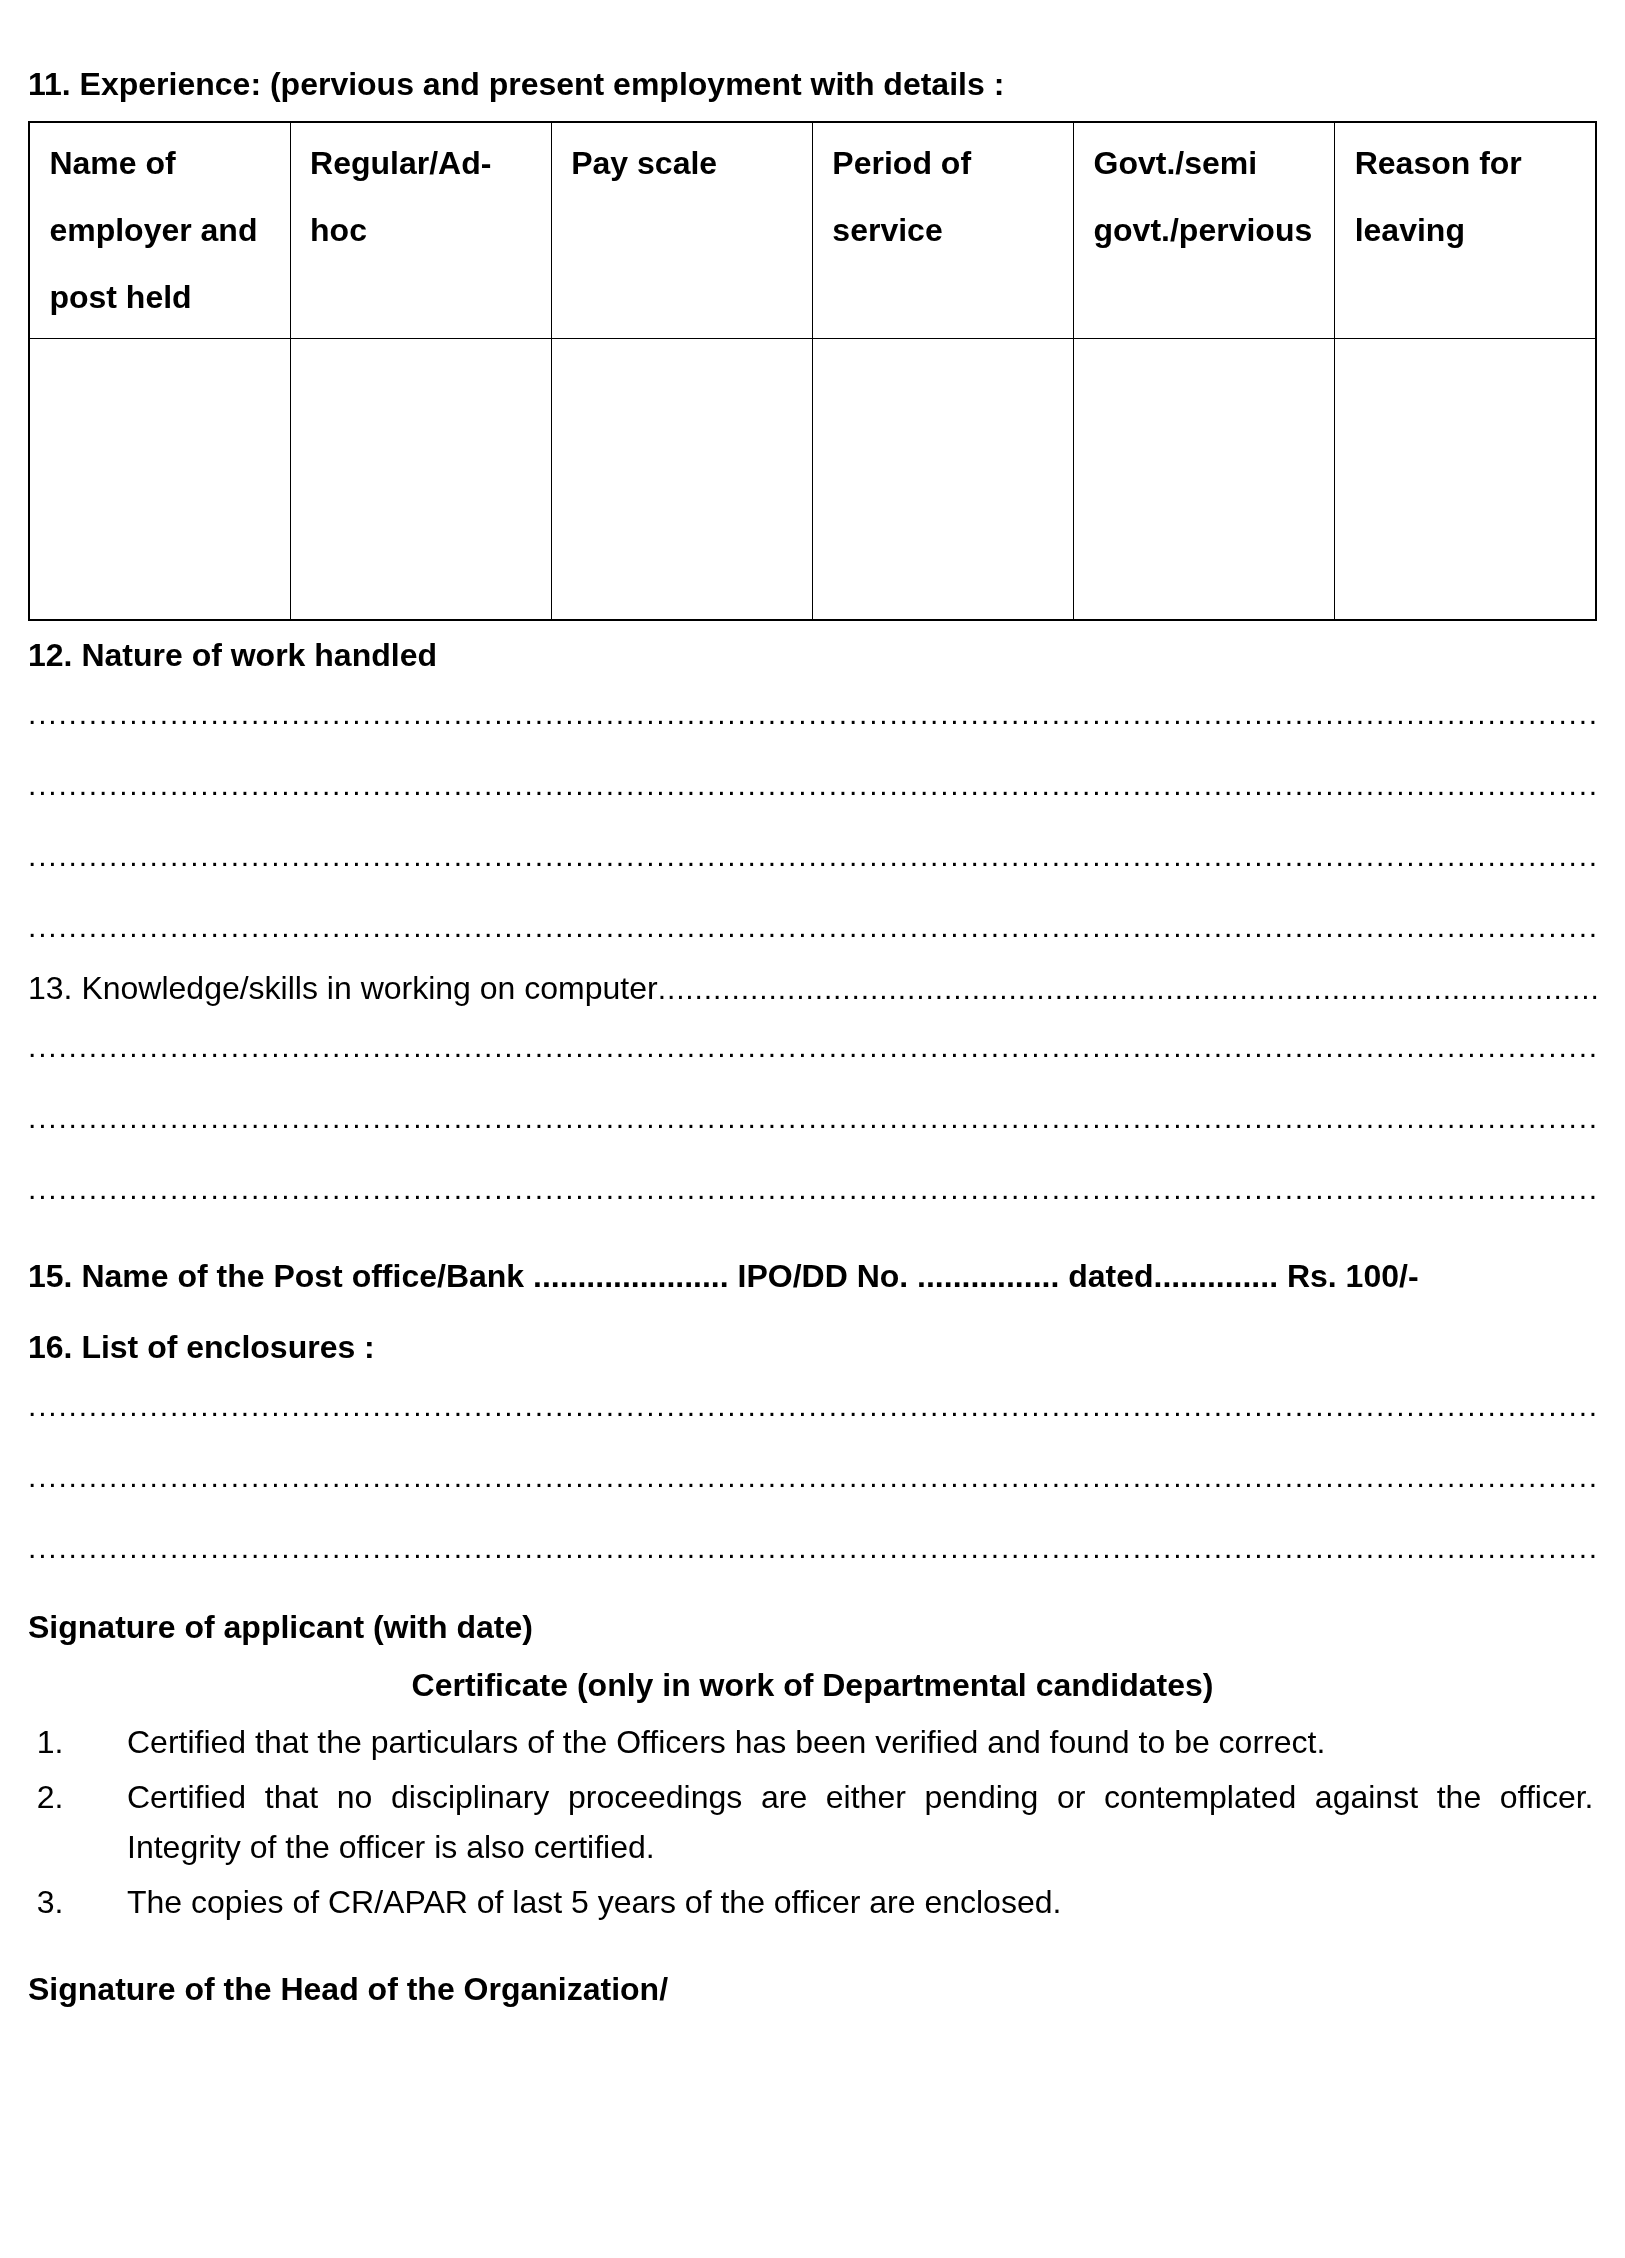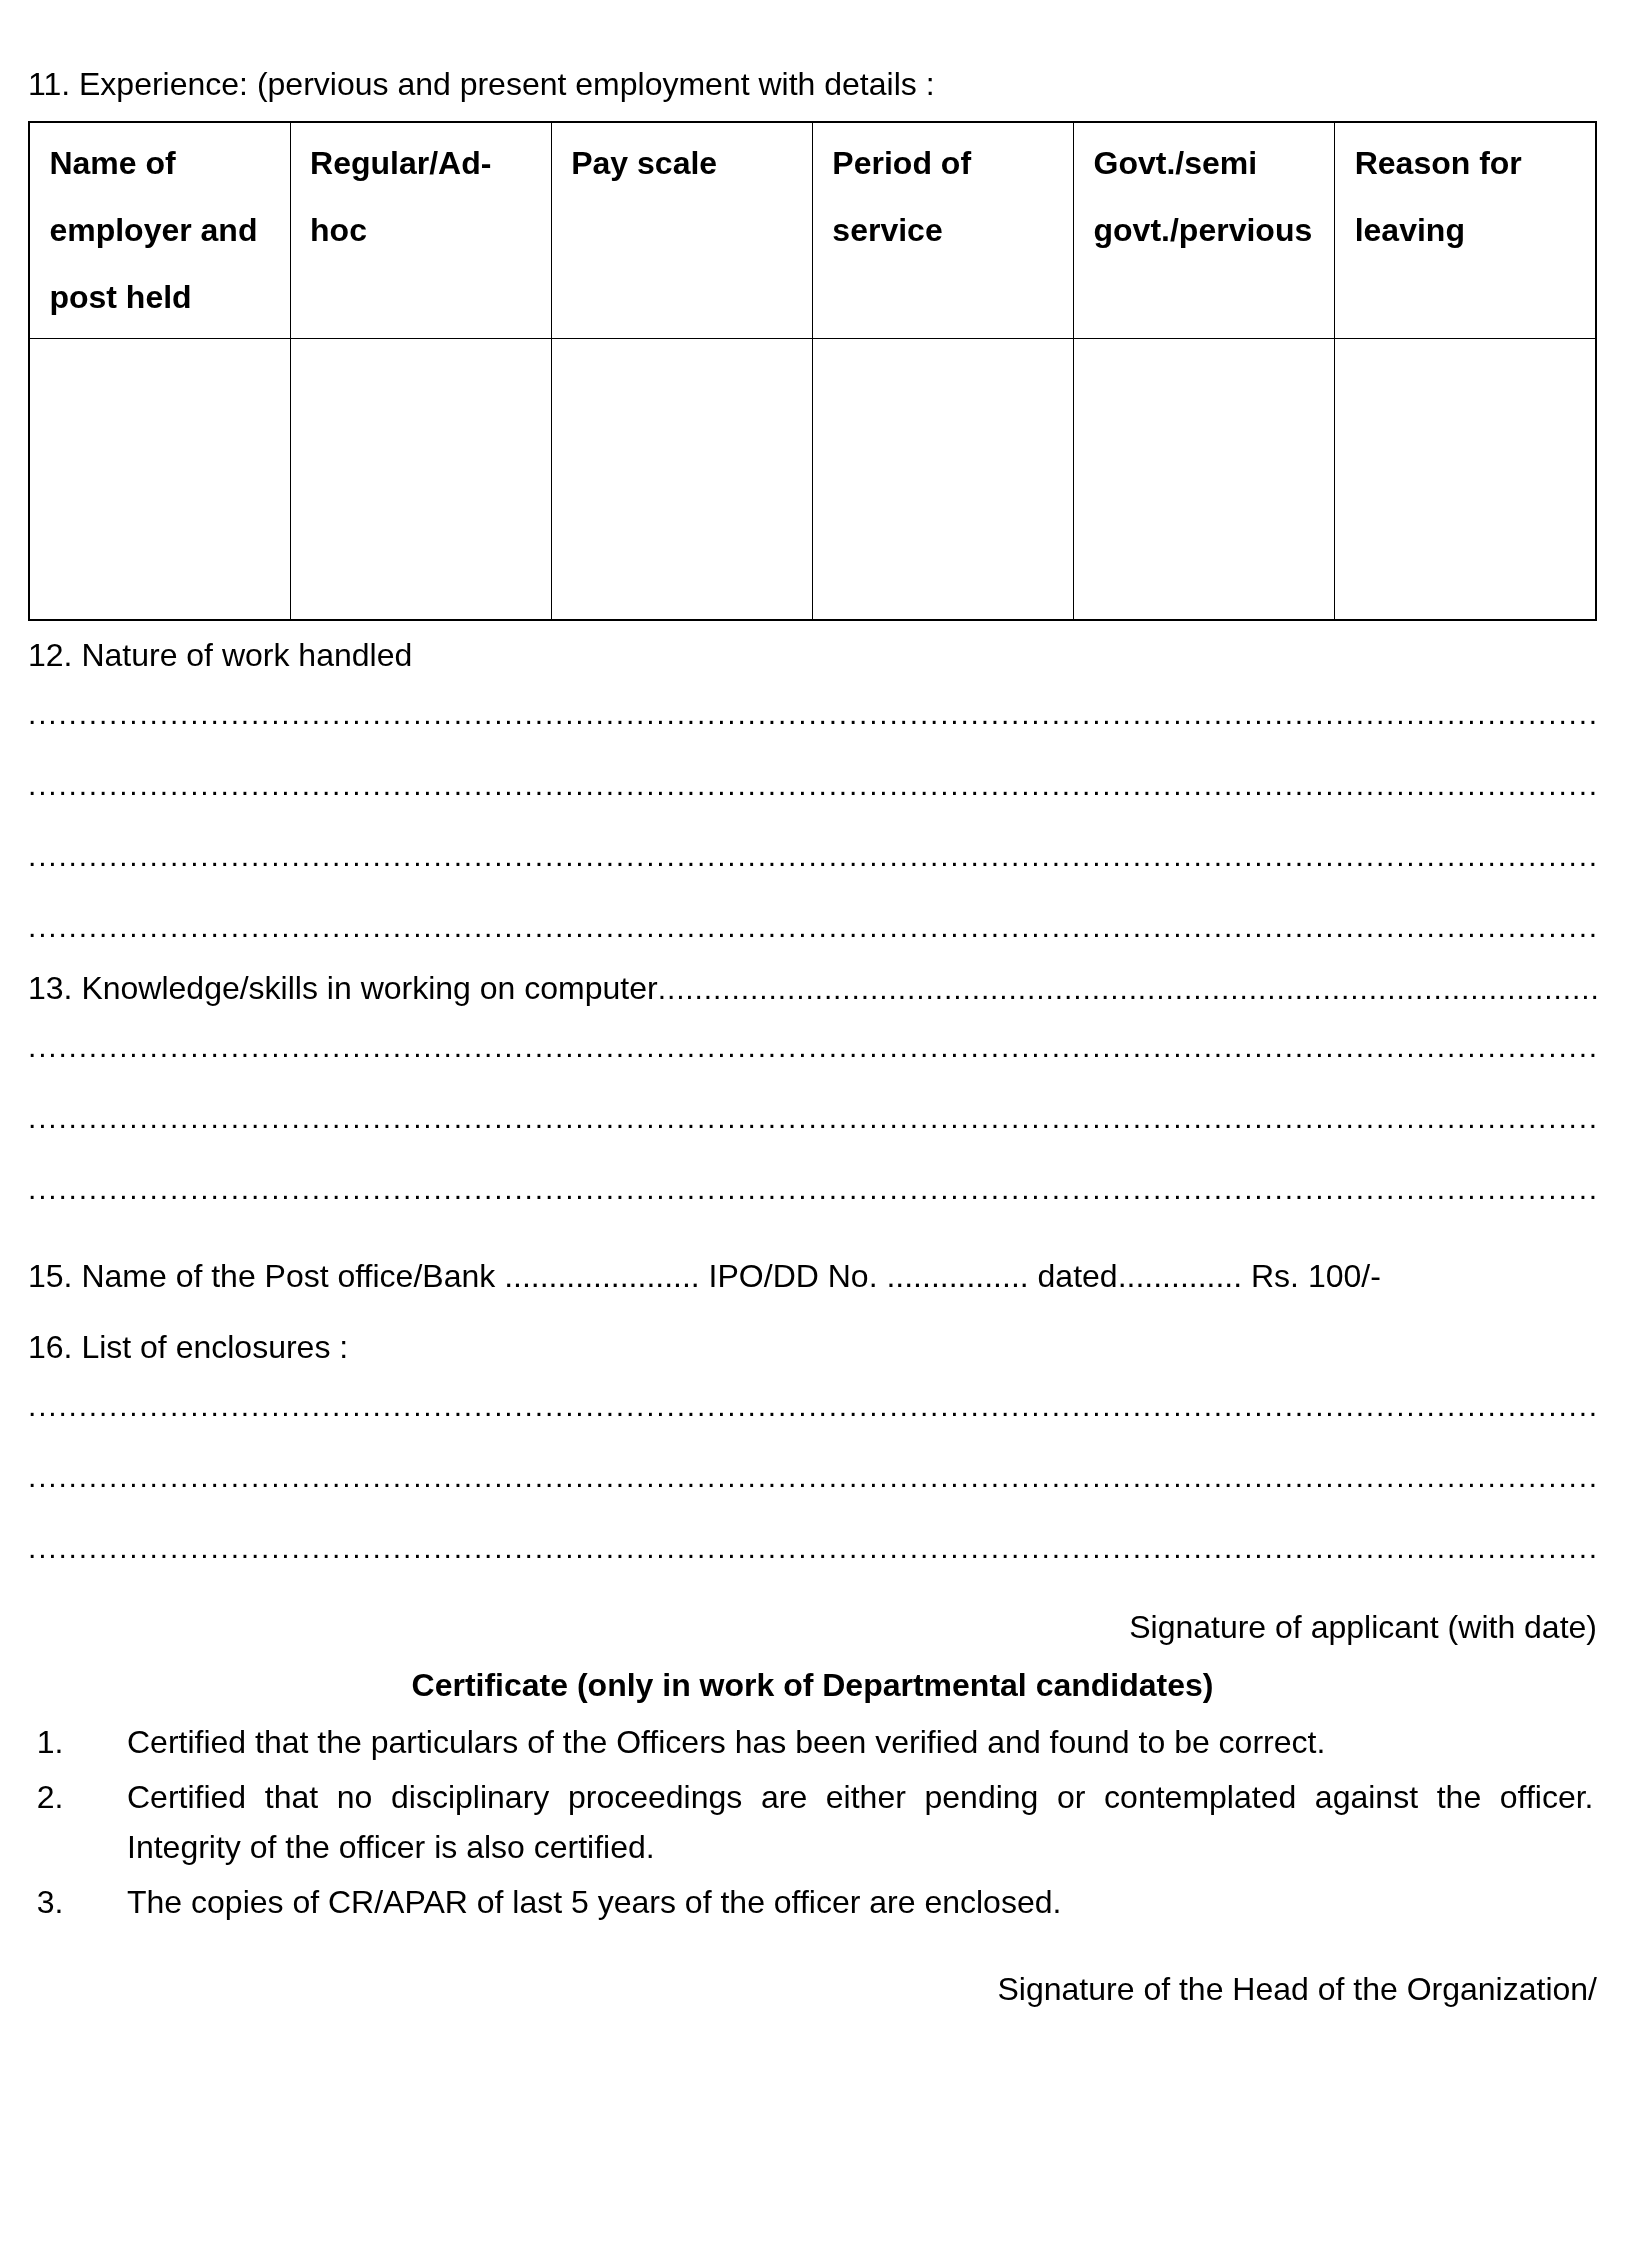--- a/index.html
+++ b/index.html
@@ -4,21 +4,21 @@
 <style>
   * { margin: 0; padding: 0; box-sizing: border-box; }
   html, body { background: #ffffff; }
   body {
     width: 1625px; height: 2258px; overflow: hidden;
     font-family: "Liberation Sans", "DejaVu Sans", sans-serif;
     color: #000; font-size: 32px; line-height: 1.4;
   }
   .page { width: 100%; height: 100%; padding: 62px 28px 0 28px; }
 
-  .para { font-size: 32px; }
+  .para { font-size: 32px; font-weight: bold; }
 
   
   table.exp {
     width: 100%; border-collapse: collapse; table-layout: fixed;
     border: 2.6px solid #000; margin-top: 14px;
   }
   table.exp th, table.exp td { border: 1.8px solid #000; }
   table.exp th {
     font-weight: bold; text-align: left; vertical-align: top;
     padding: 7px 19.4px; line-height: 2.1; height: 170px; font-size: 32px;
@@ -40,21 +40,21 @@
     font-size: 30px; letter-spacing: 0.9px;
   }
   .mt14 { margin-top: 12.4px; }
   .mt30 { margin-top: 26.5px; }
   .mt55 { margin-top: 30px; }
 
   .nowrap { white-space: nowrap; overflow: hidden; }
 
   .p17 { margin-top: 17.6px; line-height: 2.14; text-align: justify; }
 
-  .right { text-align: right; }
+  .right { }
   .sig-applicant { margin-top: 22px; }
   .cert-heading { margin-top: 13.2px; text-align: center; font-weight: bold; }
 
   .cert-list { margin-top: 10.6px; }
   .cert-item { display: flex; align-items: flex-start; line-height: 1.55; margin-top: 5.3px; }
   .cert-item .num { width: 55px; flex: 0 0 55px; padding-left: 8.8px; }
   .cert-item .txt { flex: 1; text-align: justify; padding-right: 3.5px; margin-left: 44px; }
 
   .sig-head { margin-top: 40px; }
 </style>

